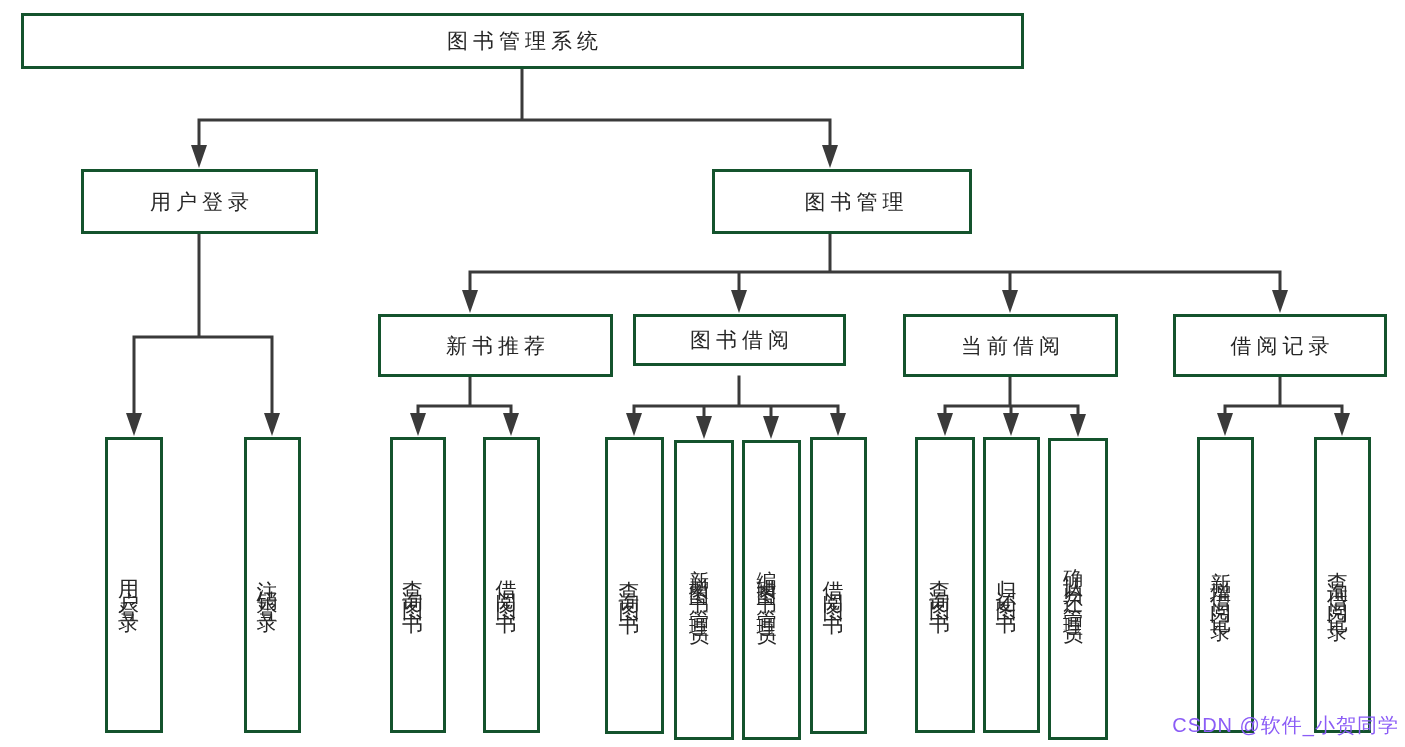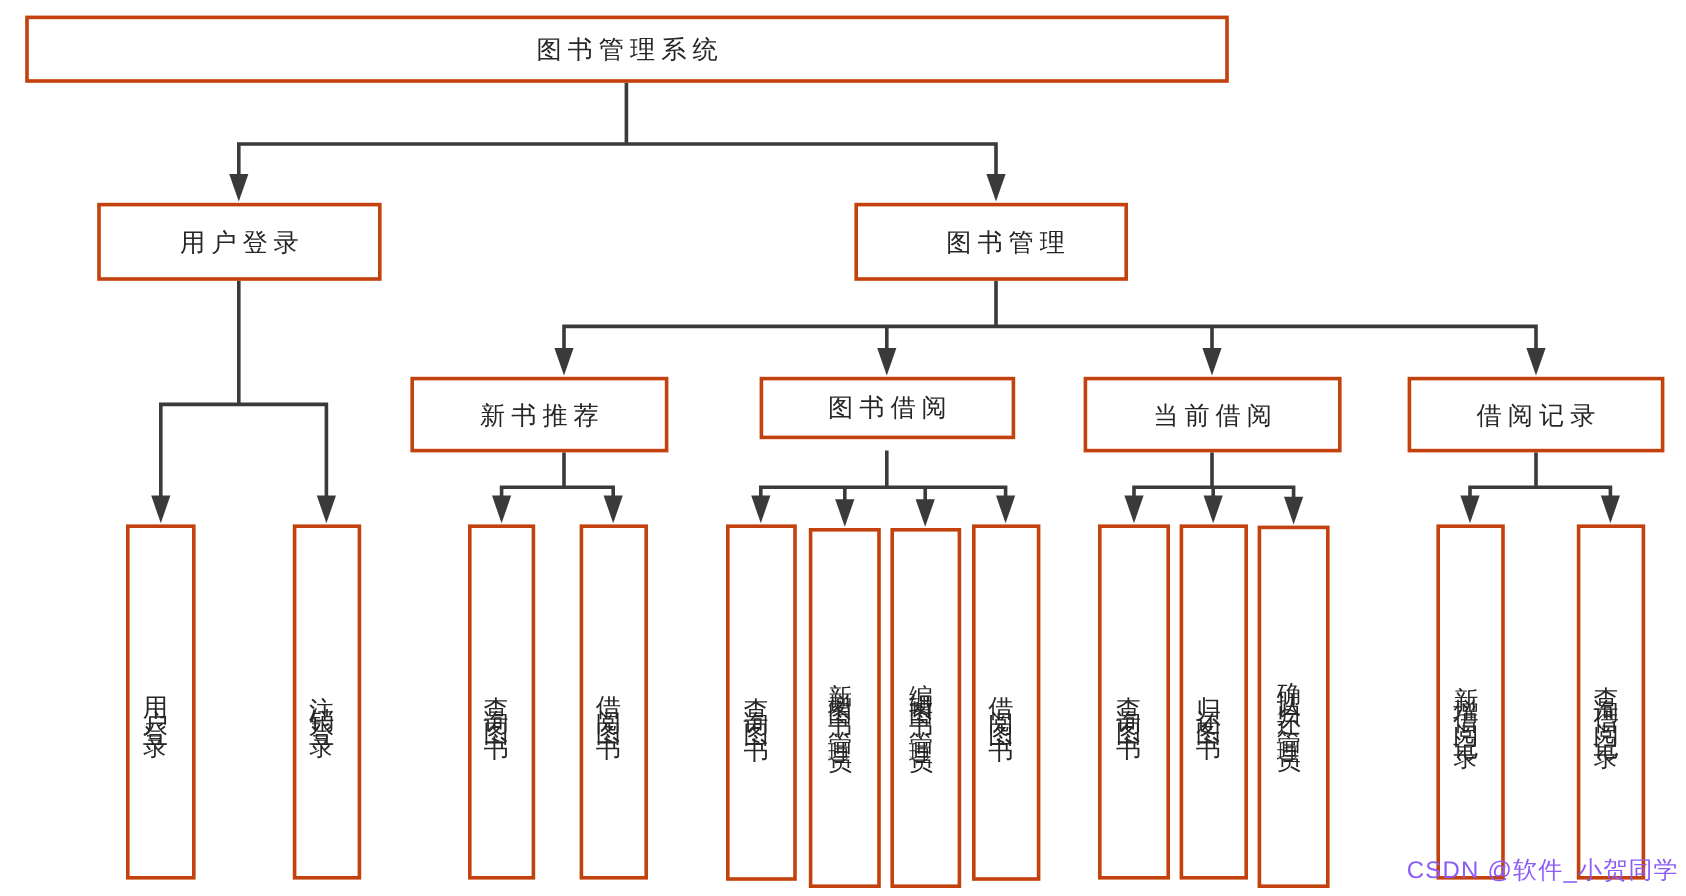--- a/index.html
+++ b/index.html
@@ -7,21 +7,21 @@
     position:relative;
     width:1405px;height:747px;
     background:#ffffff;
     font-family:"Liberation Sans",sans-serif;
     overflow:hidden;
   }
   #wires{position:absolute;left:0;top:0;z-index:1;}
   .box{
     position:absolute;
     box-sizing:border-box;
-    border:3px solid #c2410c;
+    border:3px solid #14532d;
     background:#ffffff;
     display:flex;
     align-items:center;
     justify-content:center;
     color:#262626;
     z-index:2;
   }
   .hlabel{
     font-size:21px;
     letter-spacing:5px;
@@ -86,25 +86,25 @@
     </g>
   </svg>
 
   <div class="box" style="left:21px;top:13px;width:1003px;height:56px;">
     <span class="hlabel">图书管理系统</span>
   </div>
 
   <div class="box" style="left:81px;top:169px;width:237px;height:65px;">
     <span class="hlabel">用户登录</span>
   </div>
-  <div class="box" style="left:712px;top:169px;width:228px;height:65px;padding-left:24px;">
+  <div class="box" style="left:712px;top:169px;width:260px;height:65px;padding-left:24px;">
     <span class="hlabel">图书管理</span>
   </div>
 
-  <div class="box" style="left:342px;top:314px;width:215px;height:63px;">
+  <div class="box" style="left:378px;top:314px;width:235px;height:63px;">
     <span class="hlabel">新书推荐</span>
   </div>
   <div class="box" style="left:633px;top:314px;width:213px;height:52px;">
     <span class="hlabel">图书借阅</span>
   </div>
   <div class="box" style="left:903px;top:314px;width:215px;height:63px;">
     <span class="hlabel">当前借阅</span>
   </div>
   <div class="box" style="left:1173px;top:314px;width:214px;height:63px;">
     <span class="hlabel">借阅记录</span>

